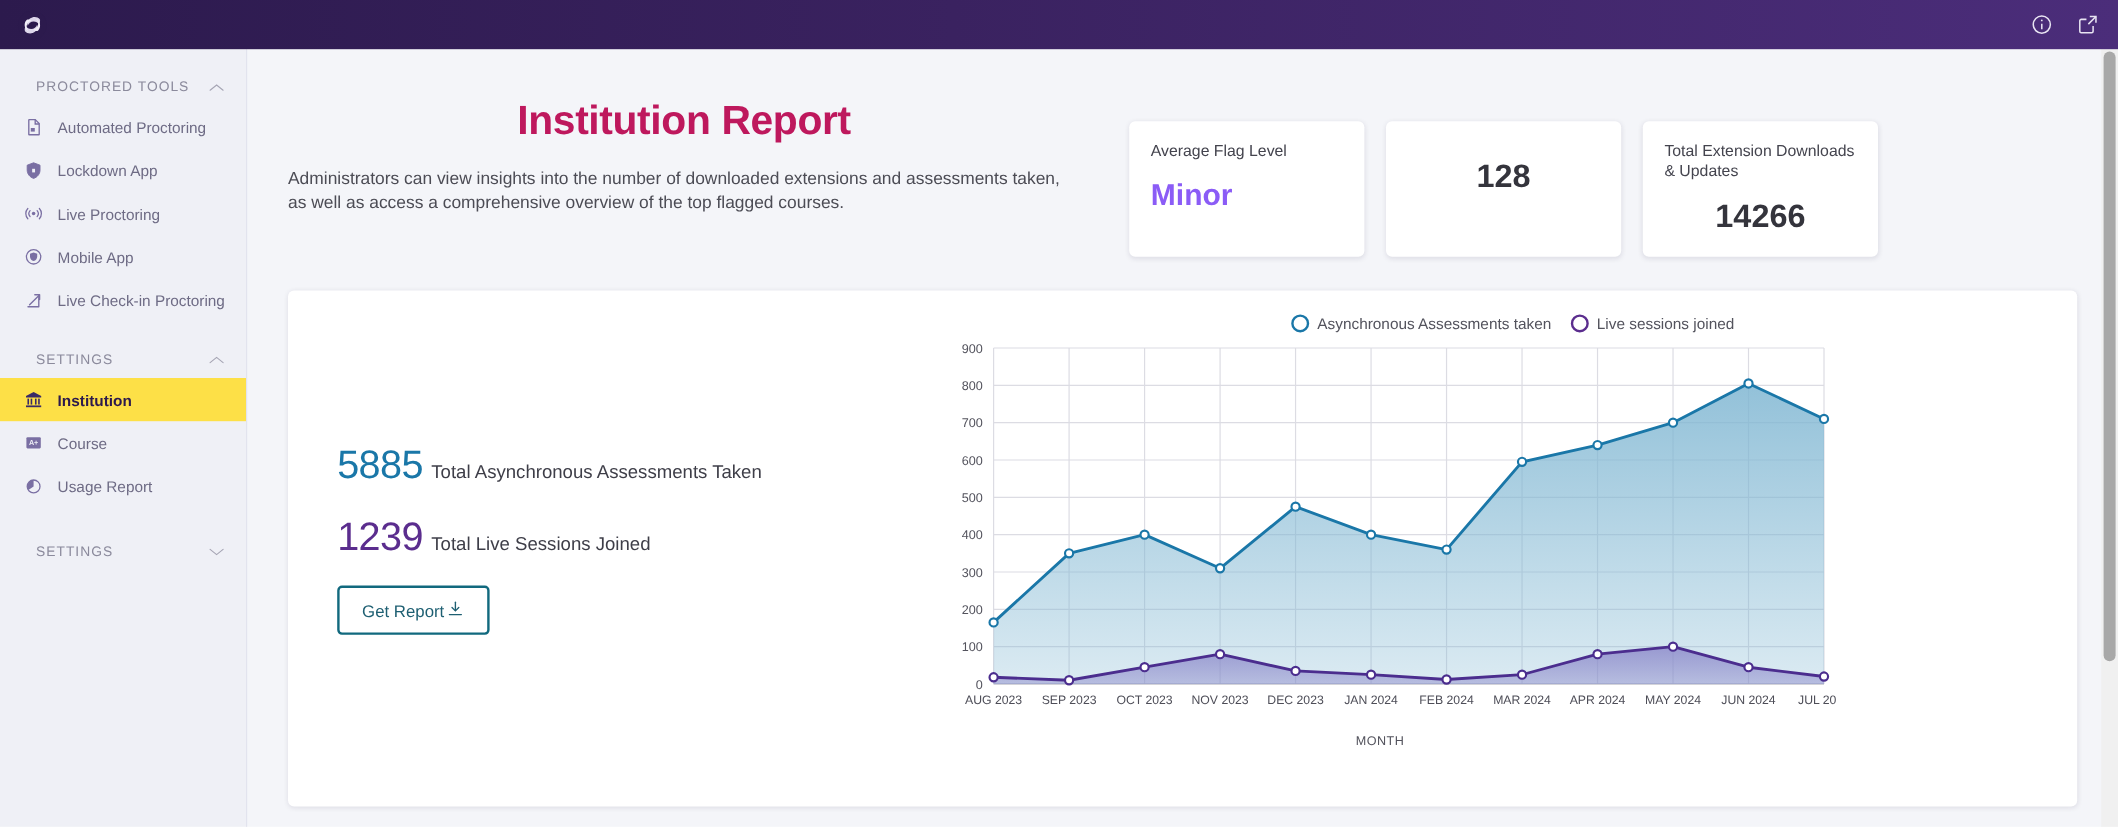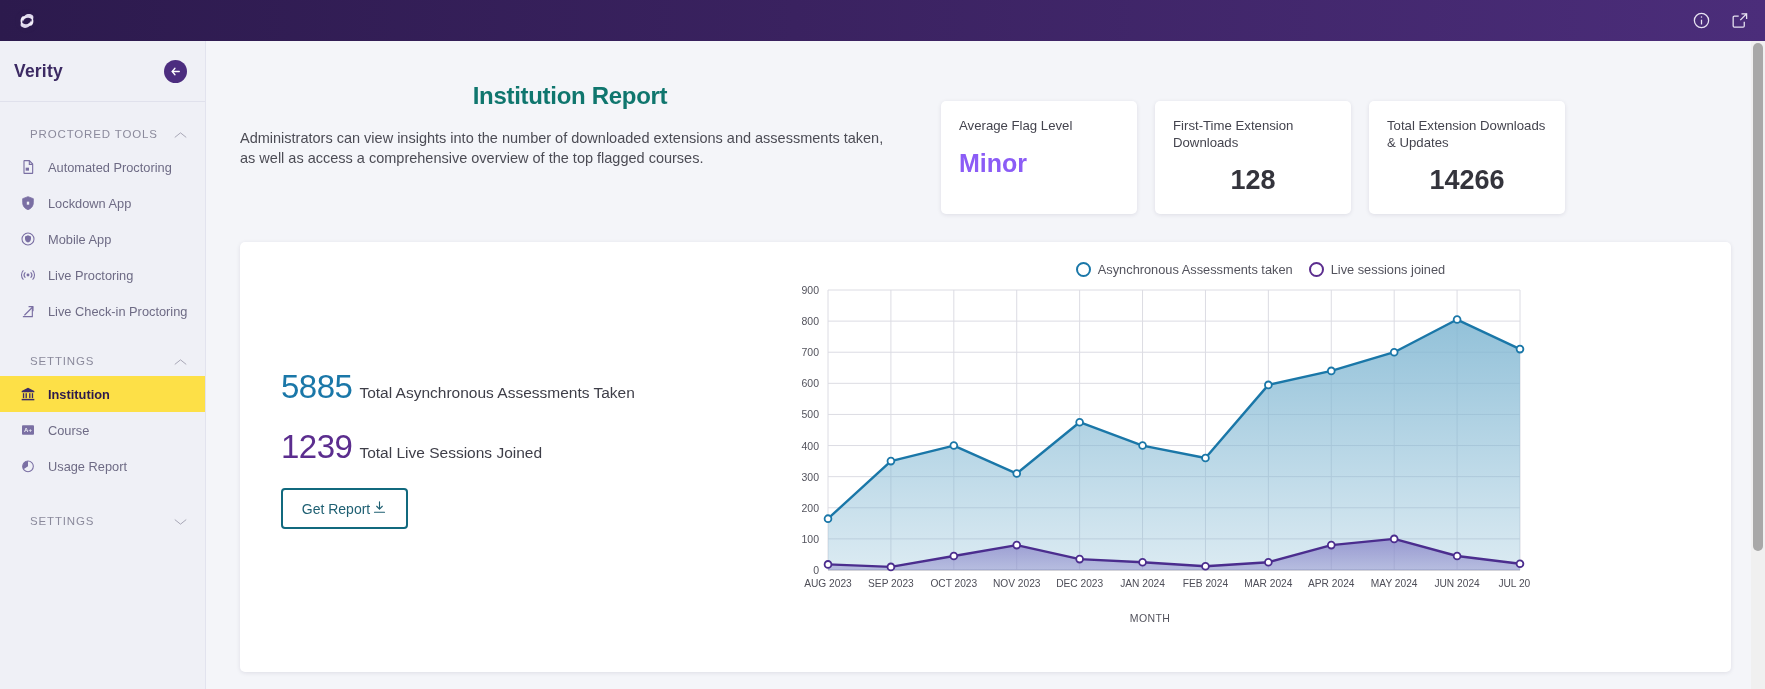--- a/index.html
+++ b/index.html
@@ -63,21 +63,21 @@
     position: absolute; top: 41px; left: 206px; width: 1559px; height: 648px;
     background: #f4f5f9; overflow: hidden;
   }
 
   .hero {
     display: flex; align-items: flex-start;
     padding: 30px 34px 0 34px;
   }
   .hero-left { width: 660px; padding-top: 12px; }
   .page-title {
-    font-size: 24px; font-weight: bold; color: #0f766e; text-align: center;
+    font-size: 34px; font-weight: bold; color: #be185d; text-align: center;
     letter-spacing: -.3px; line-height: 1.1;
   }
   .page-desc {
     margin-top: 20px; font-size: 14.5px; line-height: 1.35; color: #4c4c55;
   }
 
   .cards { display: flex; gap: 18px; margin-left: 41px; padding-top: 30px; }
   .card {
     width: 196px; height: 113px; background: #fff; border-radius: 5px;
     box-shadow: 0 1px 4px rgba(30,20,60,.10);
@@ -163,29 +163,20 @@
       <svg class="tb-icon" viewBox="0 0 24 24" fill="none" stroke="#e8e4f2" stroke-width="1.6">
         <path d="M18 13.5V19a1.5 1.5 0 0 1-1.5 1.5h-11A1.5 1.5 0 0 1 4 19V8a1.5 1.5 0 0 1 1.5-1.5H11"></path>
         <path d="M14.5 3.5H21V10"></path>
         <path d="M21 3.5l-8 8"></path>
       </svg>
     </span>
   </div>
 </div>
 
 <div class="sidebar">
-  <div class="sb-head">
-    <span class="sb-title">Verity</span>
-    <span class="sb-back">
-      <svg viewBox="0 0 24 24" fill="none" stroke="#ffffff" stroke-width="2.4" stroke-linecap="round" stroke-linejoin="round">
-        <path d="M19 12H6"></path>
-          <path d="M11 6l-5 6 5 6"></path>
-      </svg>
-    </span>
-  </div>
 
   <div class="sb-group-head">
     <span class="sb-group-label">PROCTORED TOOLS</span>
     <span>
       <svg class="chev" viewBox="0 0 24 14" fill="none" stroke="#a6a5b4" stroke-width="1.8" stroke-linecap="round">
           <path d="M2 11l10-8 10 8"></path>
         </svg>
     </span>
   </div>
   <div class="sb-item">
@@ -199,44 +190,44 @@
     <span>Automated Proctoring</span>
   </div>
   <div class="sb-item">
     <span class="ic">
       <svg viewBox="0 0 24 24" fill="#7a6fa3" stroke="#7a6fa3" stroke-width="1.2">
           <path d="M12 2.5l8 3v6c0 5-3.4 9-8 10.5C7.4 20.5 4 16.5 4 11.5v-6l8-3z"></path>
           <rect x="10.2" y="10" width="3.6" height="4.5" fill="#eff0f6" stroke="none"></rect>
         </svg>
     </span>
     <span>Lockdown App</span>
-  </div>
-  <div class="sb-item">
-    <span class="ic">
-      <svg viewBox="0 0 24 24" fill="none" stroke="#7a6fa3" stroke-width="1.6">
-          <circle cx="12" cy="12" r="9"></circle>
-          <path d="M12 6.5l4.5 1.7v3.3c0 2.8-1.9 5-4.5 5.8-2.6-.8-4.5-3-4.5-5.8V8.2L12 6.5z" fill="#7a6fa3" stroke="none"></path>
-        </svg>
-    </span>
-    <span>Mobile App</span>
   </div>
   <div class="sb-item">
     <span class="ic">
       <svg viewBox="0 0 24 24" fill="none" stroke="#7a6fa3" stroke-width="1.6" stroke-linecap="round">
         <circle cx="12" cy="12" r="2.2" fill="#7a6fa3" stroke="none"></circle>
         <path d="M7.6 8.3a5.6 5.6 0 0 0 0 7.4"></path>
           <path d="M16.4 8.3a5.6 5.6 0 0 1 0 7.4"></path>
         <path d="M4.8 5.6a9.3 9.3 0 0 0 0 12.8"></path>
           <path d="M19.2 5.6a9.3 9.3 0 0 1 0 12.8"></path>
       </svg>
     </span>
     <span>Live Proctoring</span>
   </div>
   <div class="sb-item">
     <span class="ic">
+      <svg viewBox="0 0 24 24" fill="none" stroke="#7a6fa3" stroke-width="1.6">
+          <circle cx="12" cy="12" r="9"></circle>
+          <path d="M12 6.5l4.5 1.7v3.3c0 2.8-1.9 5-4.5 5.8-2.6-.8-4.5-3-4.5-5.8V8.2L12 6.5z" fill="#7a6fa3" stroke="none"></path>
+        </svg>
+    </span>
+    <span>Mobile App</span>
+  </div>
+  <div class="sb-item">
+    <span class="ic">
       <svg viewBox="0 0 24 24" fill="none" stroke="#7a6fa3" stroke-width="1.7" stroke-linecap="round" stroke-linejoin="round">
         <path d="M5 20.5h13.5V7"></path>
           <path d="M7 18L19 6"></path>
           <path d="M13.5 5.5H19.5V11.5"></path>
       </svg>
     </span>
     <span>Live Check-in Proctoring</span>
   </div>
 
   <div class="sb-group-head">
@@ -296,21 +287,20 @@
       <div class="page-title">Institution Report</div>
       <div class="page-desc">Administrators can view insights into the number of downloaded extensions and assessments taken, as well as access a comprehensive overview of the top flagged courses.</div>
     </div>
 
     <div class="cards">
       <div class="card">
         <div class="card-label">Average Flag Level</div>
         <div class="card-value flag">Minor</div>
       </div>
       <div class="card">
-        <div class="card-label">First-Time Extension Downloads</div>
         <div class="card-value center">128</div>
       </div>
       <div class="card">
         <div class="card-label">Total Extension Downloads &amp; Updates</div>
         <div class="card-value center">14266</div>
       </div>
     </div>
   </div>
 
   <div class="panel">

